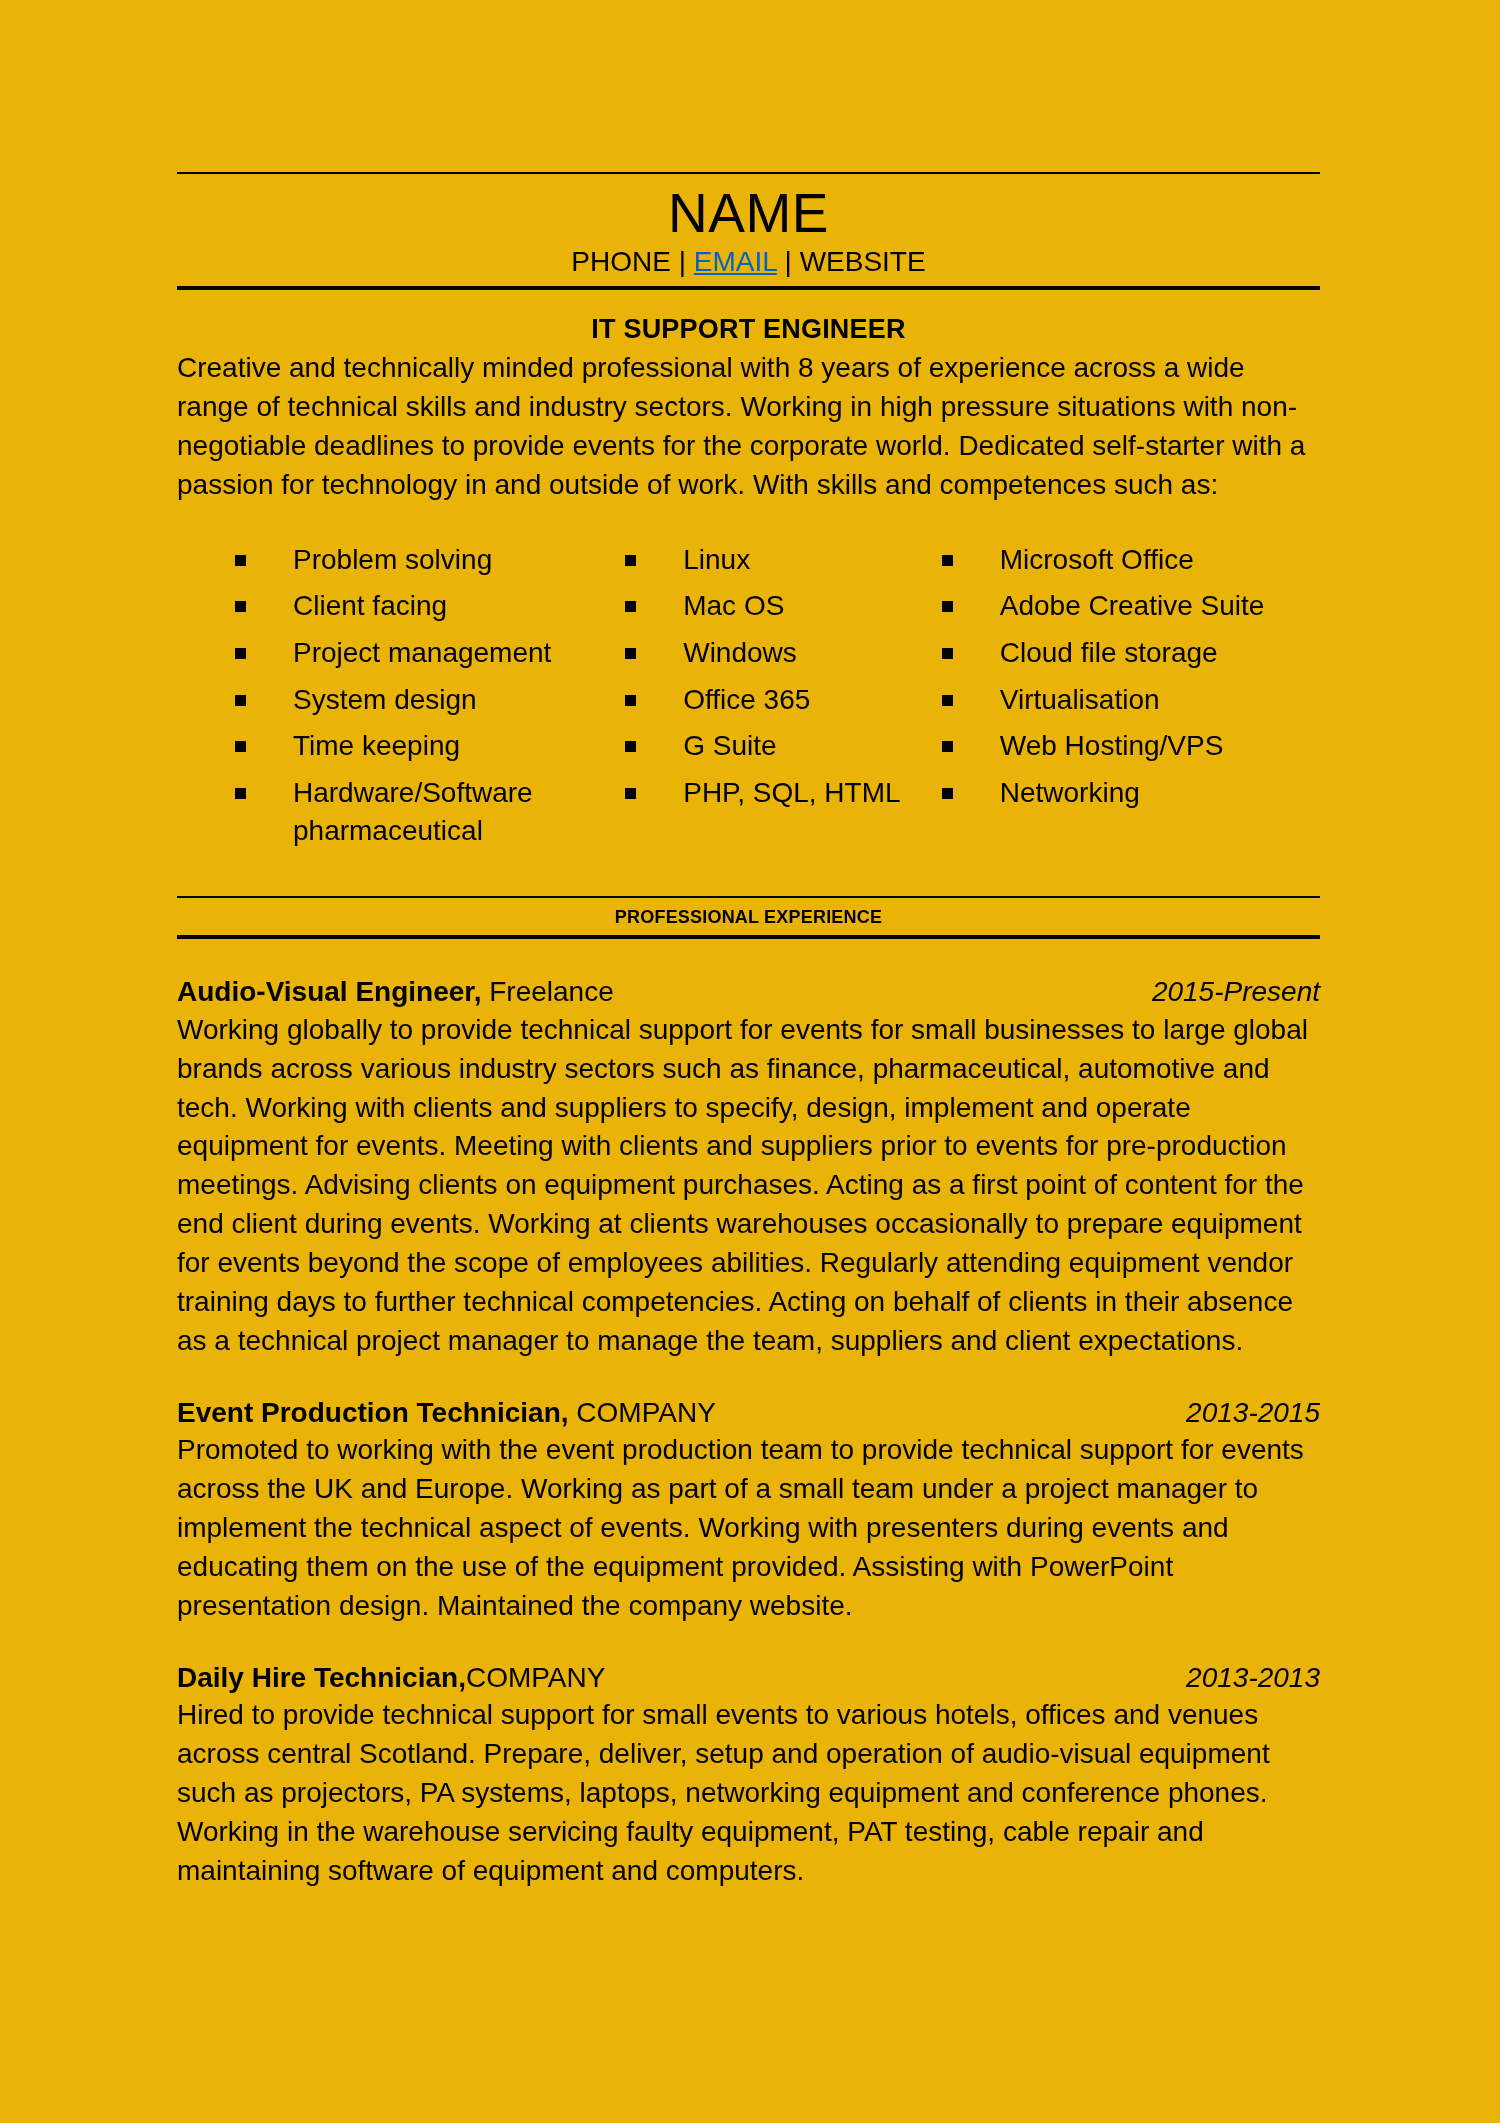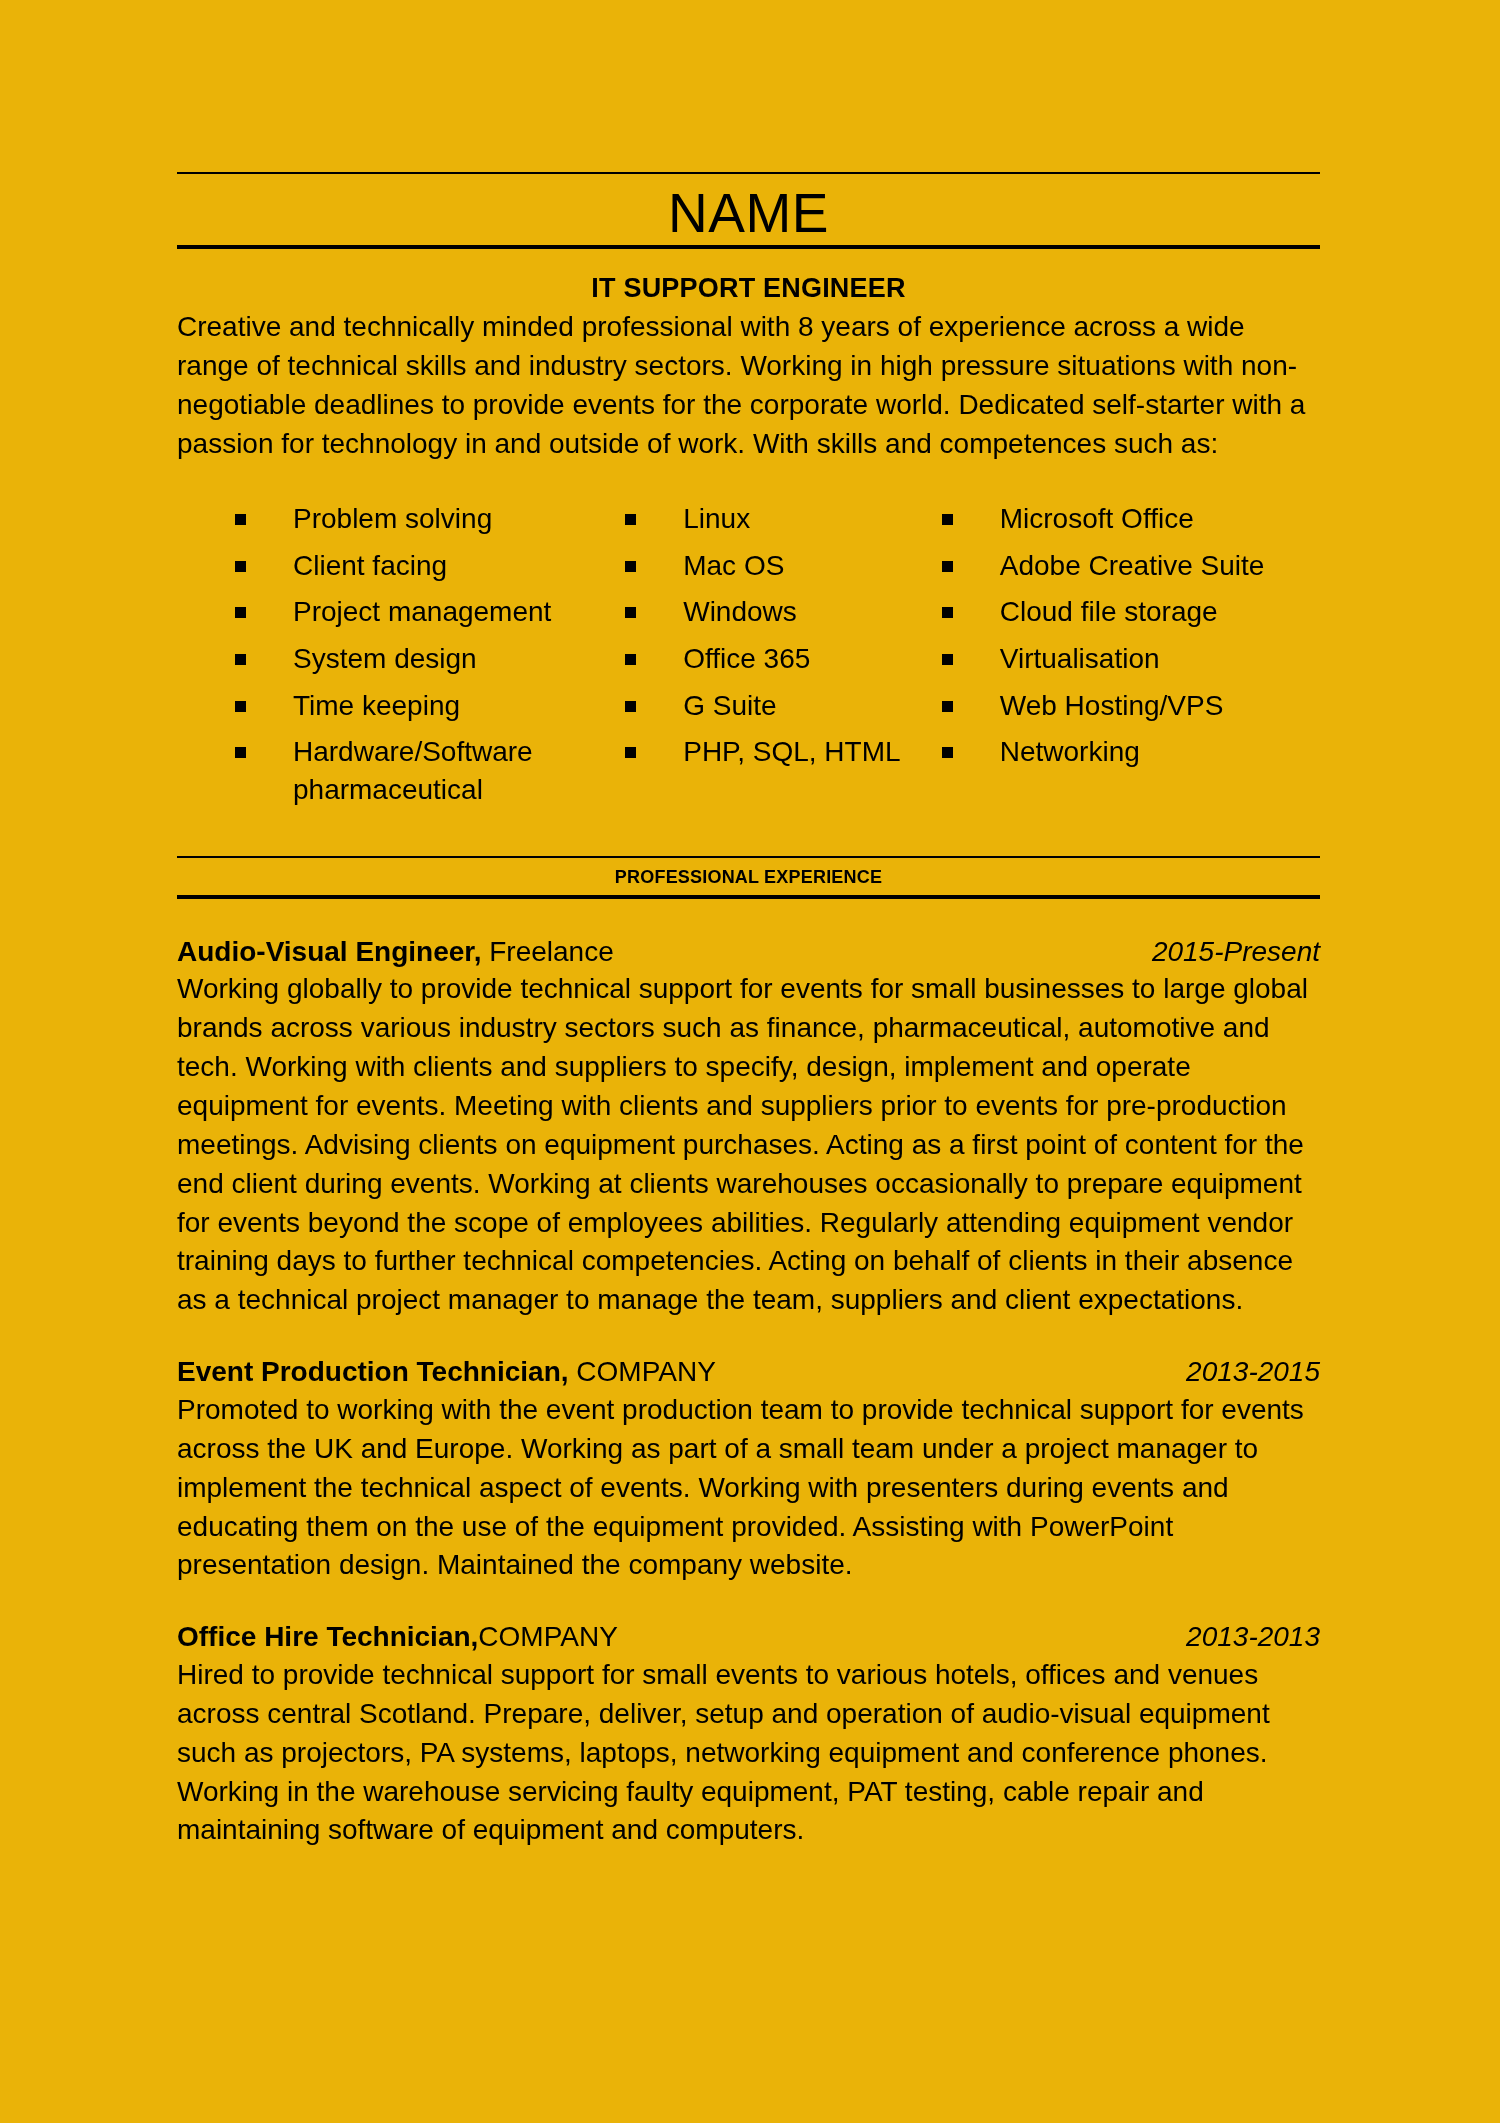--- a/index.html
+++ b/index.html
@@ -145,20 +145,23 @@
 </style>
 </head>
 <body>
 
 <div class="page">
 
   <hr class="rule-thin">
 
   <div class="name">NAME</div>
 
+  <div class="contact">
+    <span>PHONE</span><span> | </span><a class="link" href="#">EMAIL</a><span> | </span><span>WEBSITE</span>
+  </div>
 
   <hr class="rule-thick">
 
   <div class="job-title-head">IT SUPPORT ENGINEER</div>
 
   <p class="summary">Creative and technically minded professional with 8 years of experience across a wide range of technical skills and industry sectors. Working in high pressure situations with non-negotiable deadlines to provide events for the corporate world. Dedicated self-starter with a passion for technology in and outside of work. With skills and competences such as:</p>
 
   <div class="skills">
     <div class="skills-col c1">
       <div class="skill-item"><span class="bullet"></span><span>Problem solving</span></div>
@@ -205,20 +208,20 @@
     <div class="entry">
       <div class="entry-head">
         <div><span class="role">Event Production Technician,</span><span> COMPANY</span></div>
         <div class="dates">2013-2015</div>
       </div>
       <p class="entry-body">Promoted to working with the event production team to provide technical support for events across the UK and Europe. Working as part of a small team under a project manager to implement the technical aspect of events. Working with presenters during events and educating them on the use of the equipment provided. Assisting with PowerPoint presentation design. Maintained the company website.</p>
     </div>
 
     <div class="entry">
       <div class="entry-head">
-        <div><span class="role">Office Hire Technician,</span><span>COMPANY</span></div>
+        <div><span class="role">Daily Hire Technician,</span><span>COMPANY</span></div>
         <div class="dates">2013-2013</div>
       </div>
       <p class="entry-body">Hired to provide technical support for small events to various hotels, offices and venues across central Scotland. Prepare, deliver, setup and operation of audio-visual equipment such as projectors, PA systems, laptops, networking equipment and conference phones. Working in the warehouse servicing faulty equipment, PAT testing, cable repair and maintaining software of equipment and computers.</p>
     </div>
 
   </div>
 </div>
 
 </body></html>

